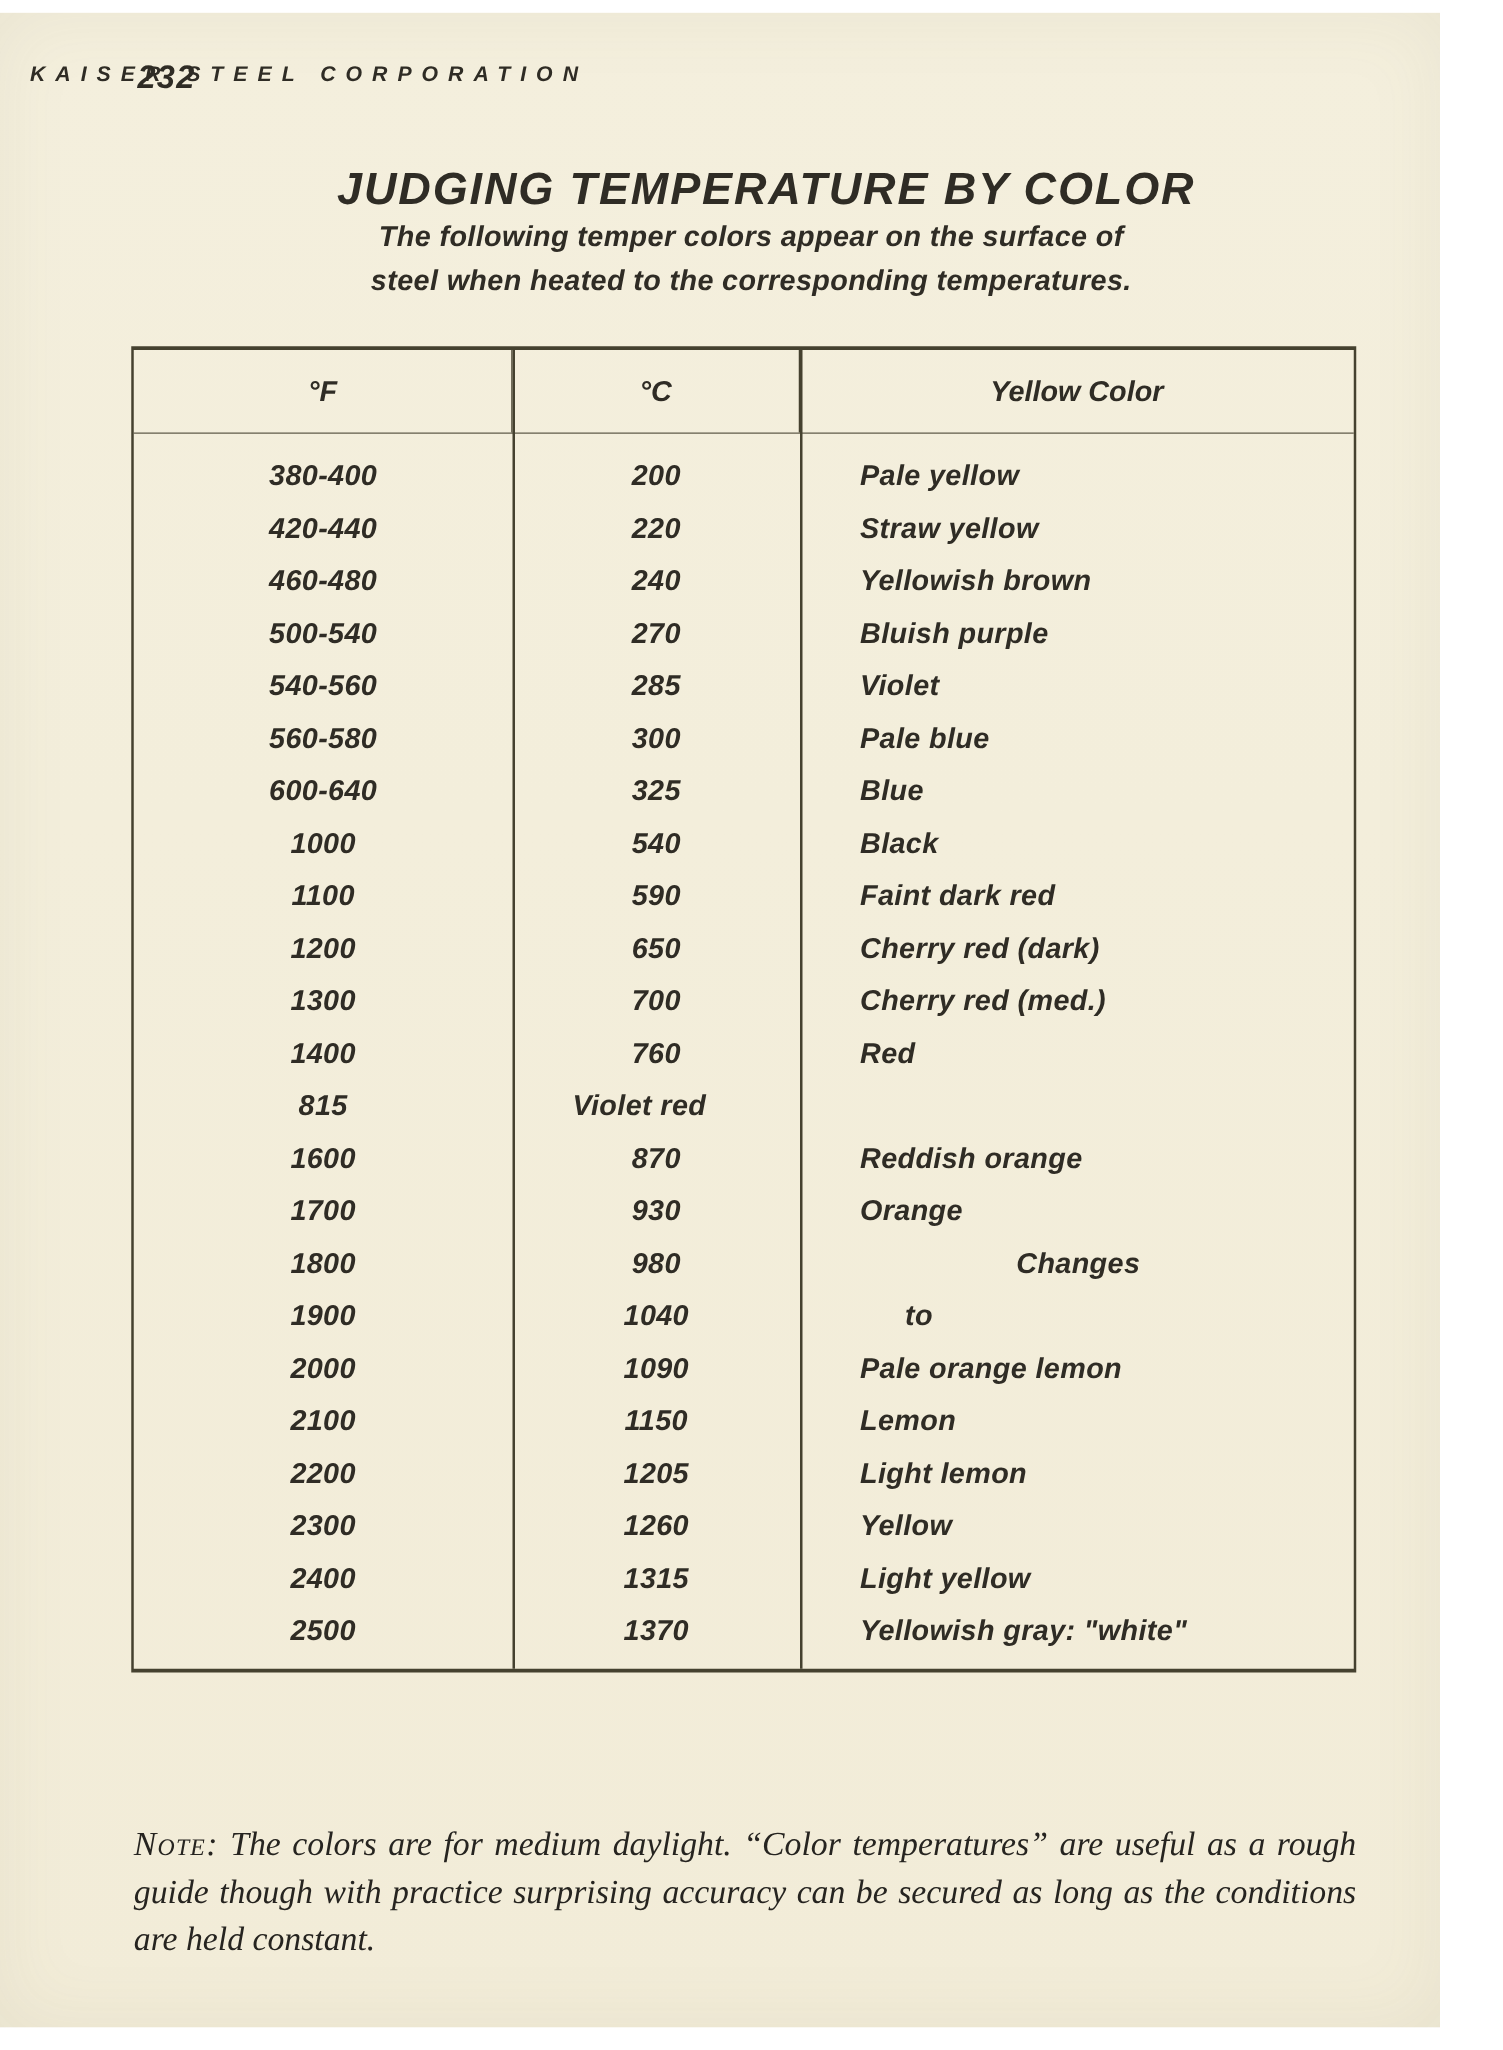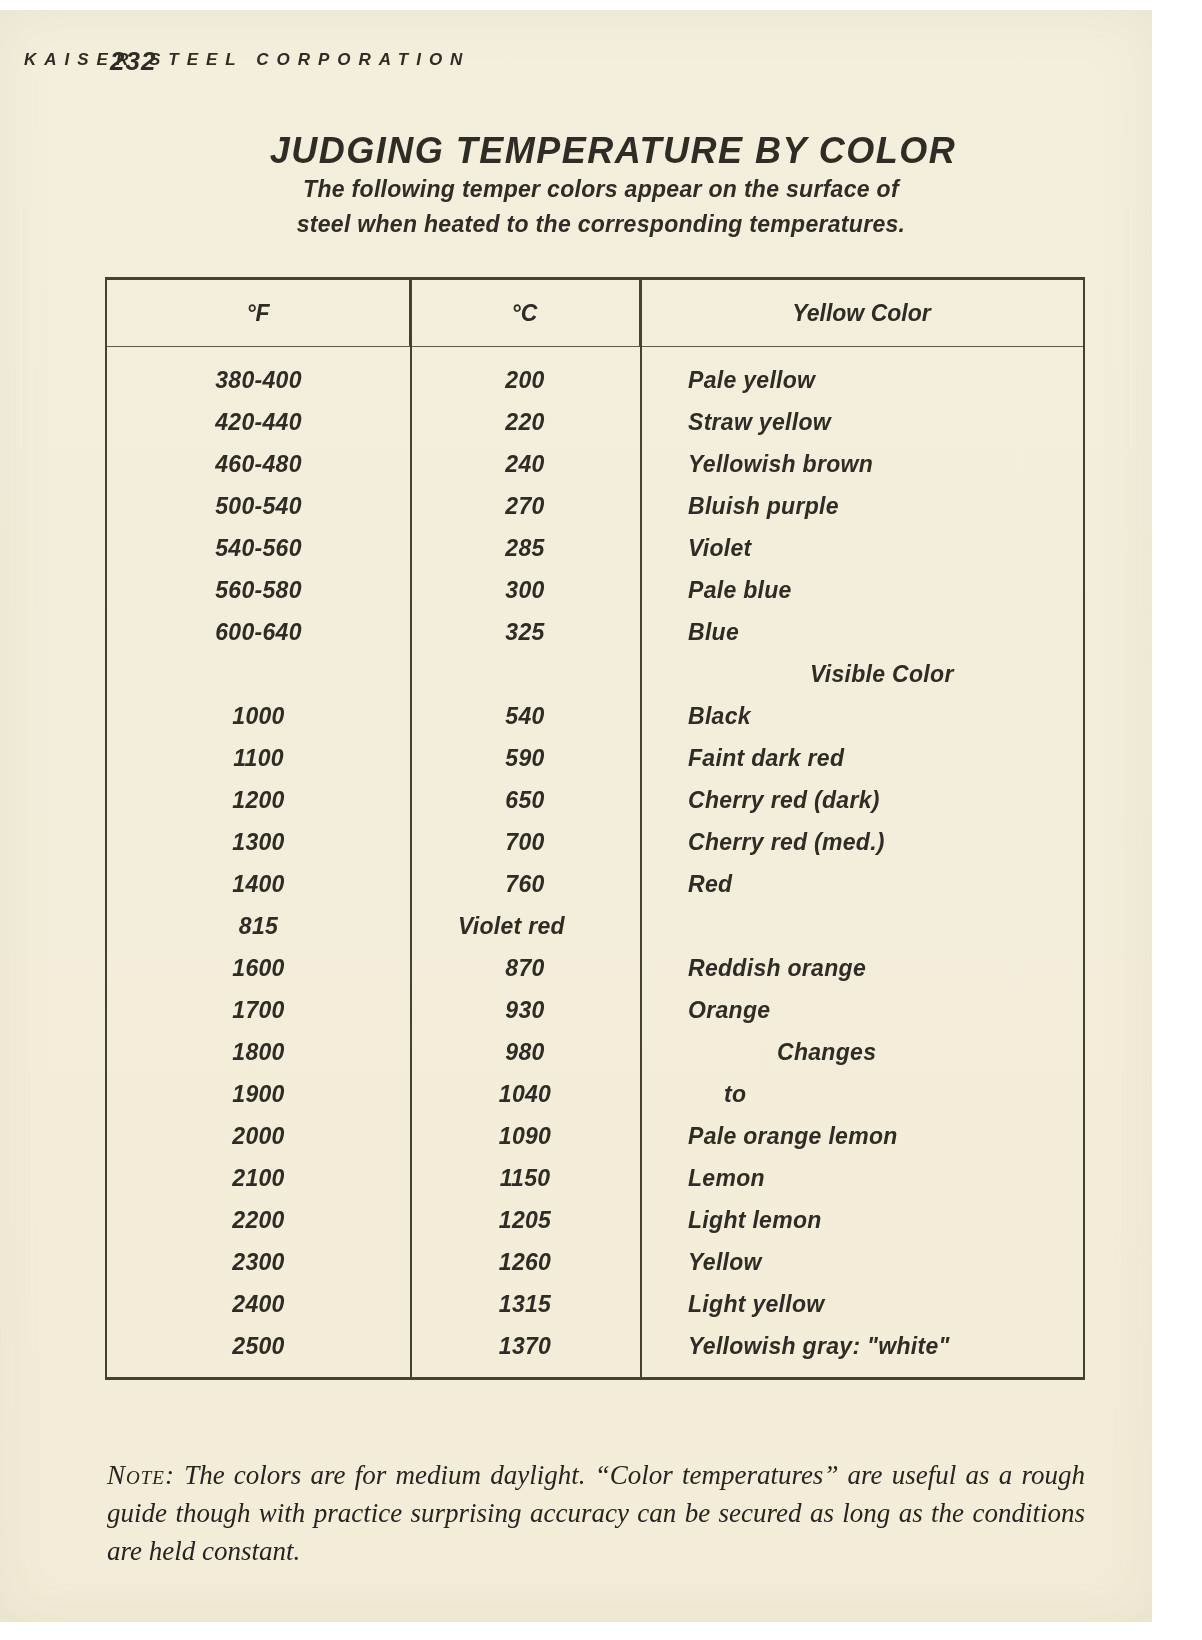--- a/index.html
+++ b/index.html
@@ -64,21 +64,21 @@
   .tbody{padding-top:12px;padding-bottom:10px;}
   .trow{
     display:grid;grid-template-columns:303px 230px 1fr;
     height:42px;line-height:42px;
     font-size:23px;font-weight:bold;letter-spacing:.3px;
   }
   .cell{box-sizing:border-box;white-space:nowrap;}
   .cell-f,.cell-c{text-align:center;}
   .cell-color{padding-left:48px;text-align:left;}
   .trow.subheader .cell-color{padding-left:170px;}
-  .trow.indent1 .cell-color{padding-left:137px;}
+  .trow.indent1 .cell-color{padding-left:137px;margin-left:36px;}
   .trow.indent2 .cell-color{padding-left:84px;}
   
   .vrule{
     position:absolute;top:0;bottom:0;width:1.5px;background:var(--rule);
   }
   .vrule.v1{left:303px;}
   .vrule.v2{left:533px;}
   .note{
     position:absolute;top:1446px;left:107px;width:978px;margin:0;
     font-family:"Liberation Serif",serif;
@@ -143,25 +143,20 @@
         <div class="trow">
           <div class="cell cell-f">560-580</div>
           <div class="cell cell-c">300</div>
           <div class="cell cell-color">Pale blue</div>
         </div>
         <div class="trow">
           <div class="cell cell-f">600-640</div>
           <div class="cell cell-c">325</div>
           <div class="cell cell-color">Blue</div>
         </div>
-        <div class="trow subheader">
-          <div class="cell cell-f"></div>
-          <div class="cell cell-c"></div>
-          <div class="cell cell-color">Visible Color</div>
-        </div>
         <div class="trow">
           <div class="cell cell-f">1000</div>
           <div class="cell cell-c">540</div>
           <div class="cell cell-color">Black</div>
         </div>
         <div class="trow">
           <div class="cell cell-f">1100</div>
           <div class="cell cell-c">590</div>
           <div class="cell cell-color">Faint dark red</div>
         </div>

